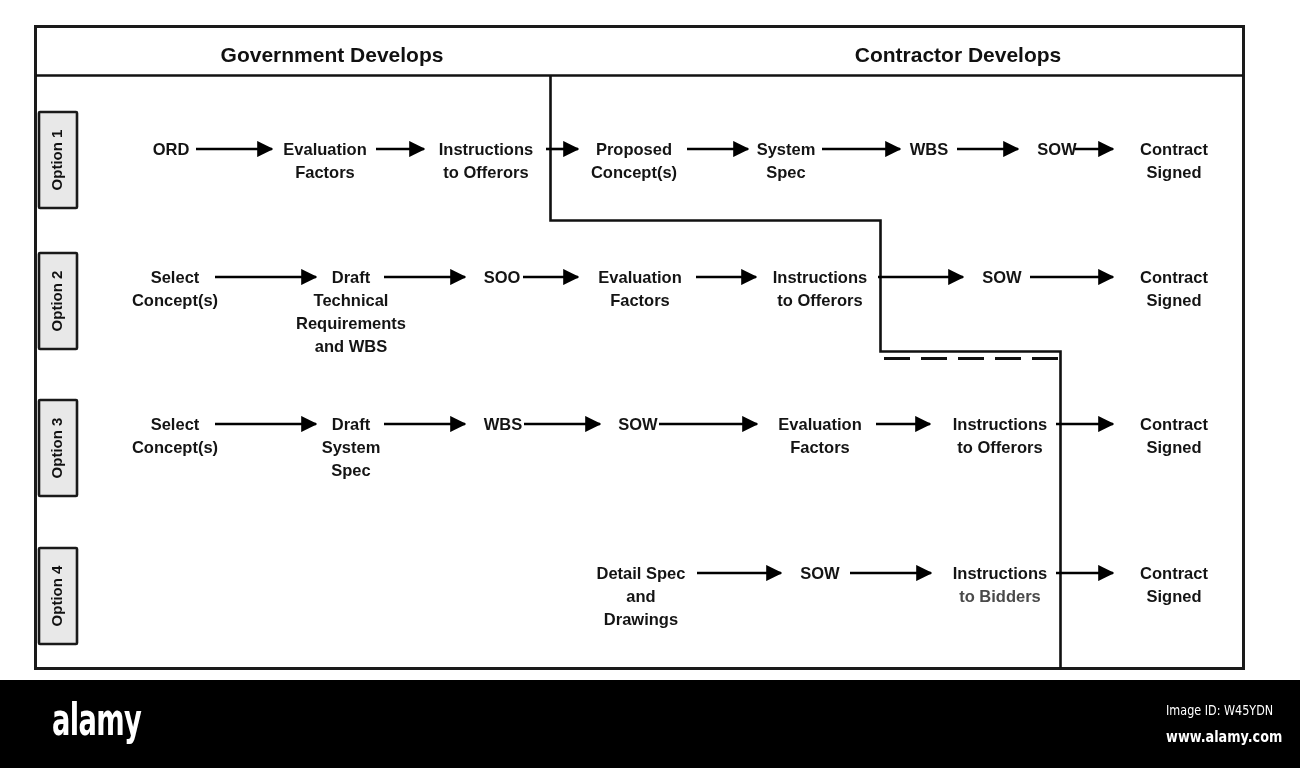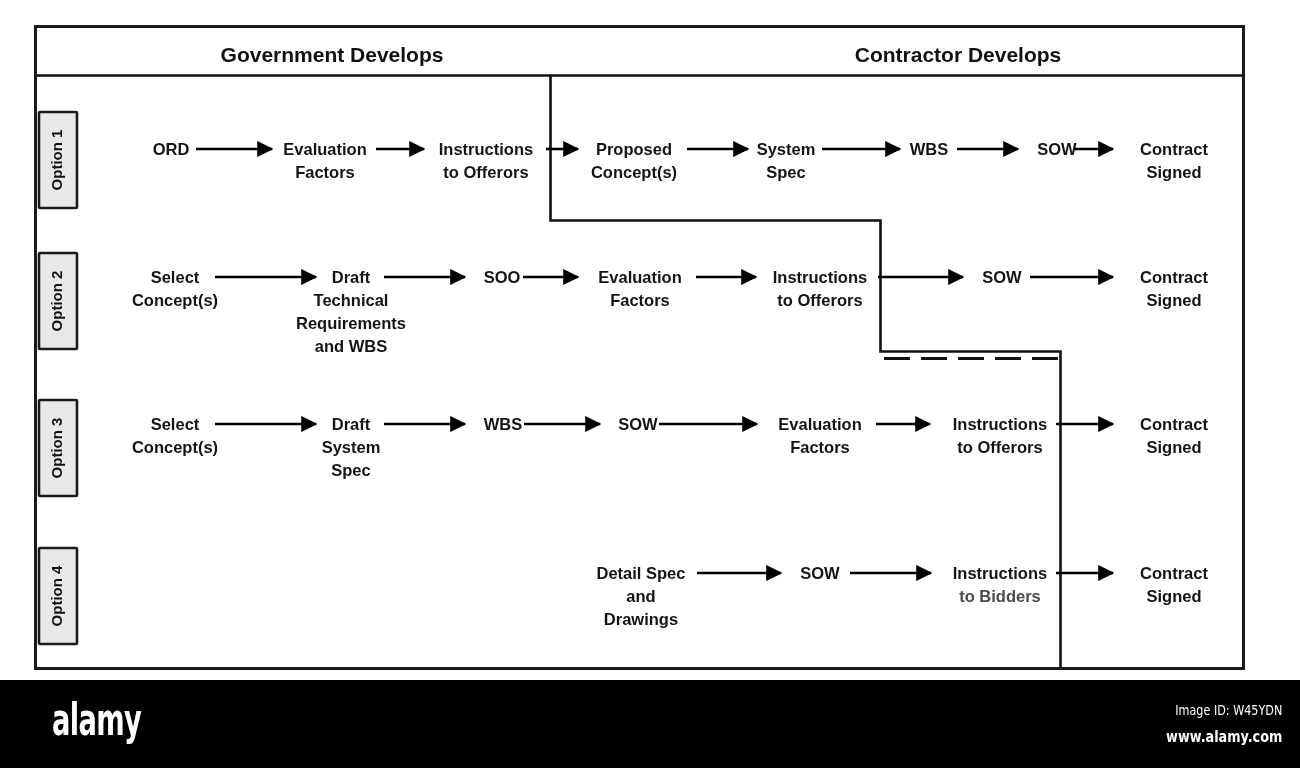--- a/index.html
+++ b/index.html
@@ -76,21 +76,20 @@
     font-weight: bold;
     letter-spacing: -1px;
     transform: scaleX(0.62);
     transform-origin: left top;
     line-height: 1;
   }
   #watermark-meta {
     position: absolute;
     right: 18px;
     top: 22px;
-    text-align: right;
     color: #ffffff;
     font-family: "DejaVu Sans", sans-serif;
   }
   #watermark-meta .wm-id {
     font-size: 14px;
     transform: scaleX(0.8);
     transform-origin: right top;
     display: block;
     margin-bottom: 9px;
   }

